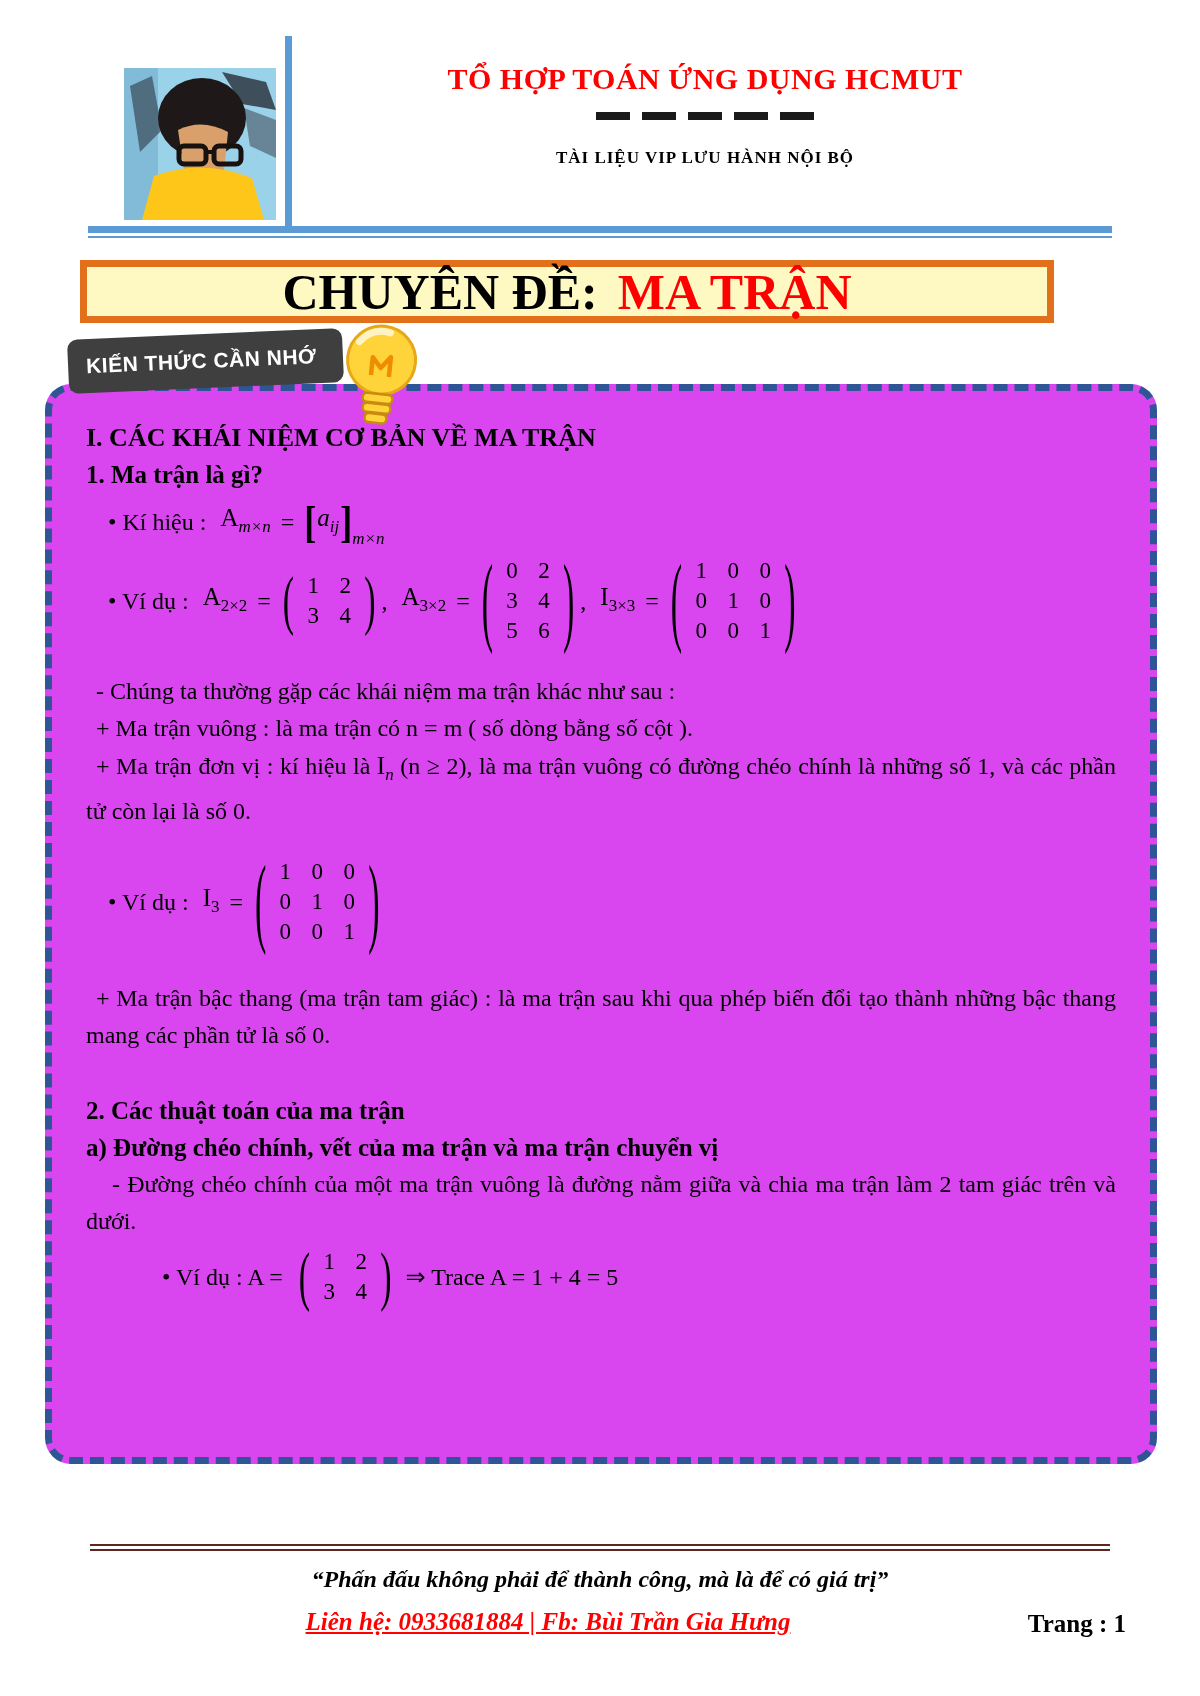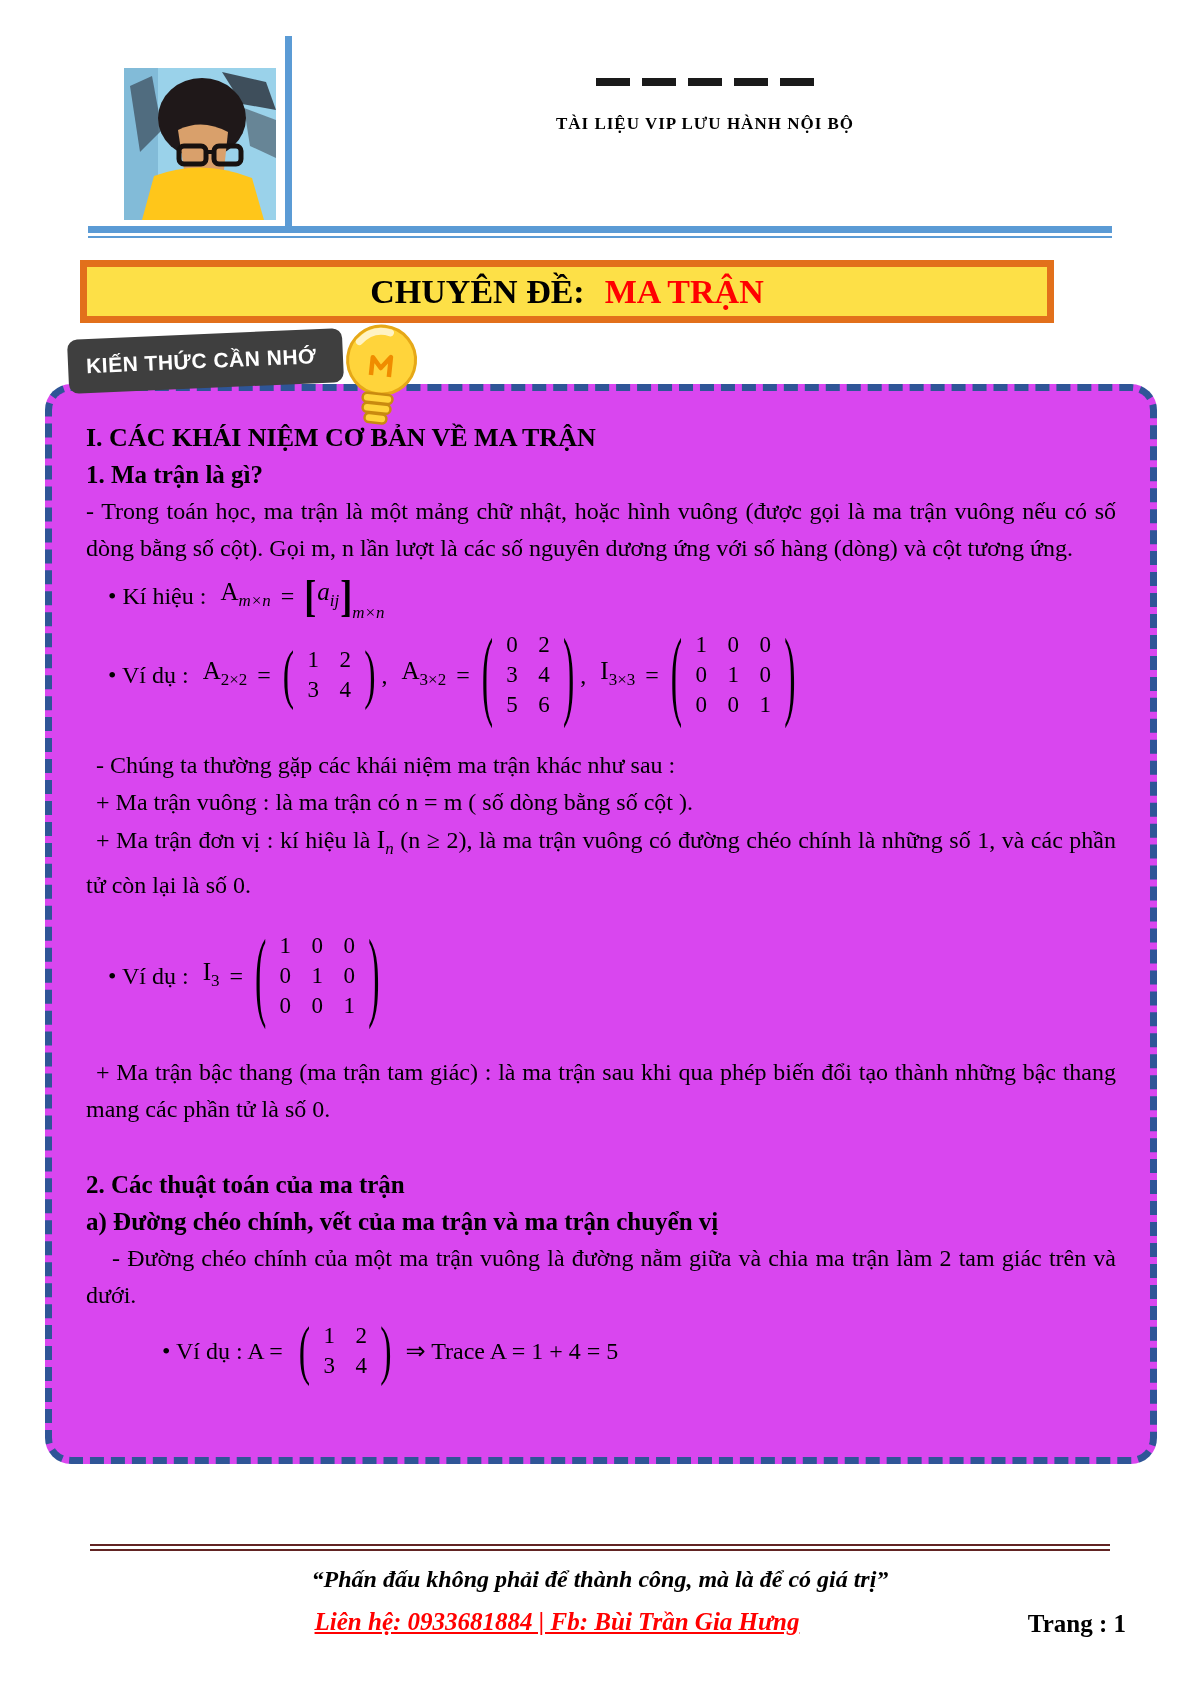--- a/index.html
+++ b/index.html
@@ -15,23 +15,23 @@
   .header-dashes { display:flex; justify-content:center; gap:12px; margin-top:16px; }
   .header-dashes i { display:block; width:34px; height:8px; background:#1a1a1a; }
   .header-subtitle { font-weight:bold; font-size:17px; margin-top:28px; letter-spacing:1px; }
   .header-rule { position:absolute; left:88px; top:226px; width:1024px; }
   .header-rule .thick { height:7px; background:#5b9bd5; }
   .header-rule .gap { height:3px; }
   .header-rule .thin { height:2px; background:#5b9bd5; }
 
   
   .banner { position:absolute; left:80px; top:260px; width:974px; height:63px;
-            border:7px solid #e2701b; background:#fde047;
+            border:7px solid #e2701b; background:#fef9c3;
             display:flex; align-items:center; justify-content:center;
-            font-size:34px; font-weight:bold; }
+            font-size:50px; font-weight:bold; }
   .banner .hl { color:#ff0000; margin-left:20px; }
 
   
   .badge-wrap { position:absolute; left:68px; top:334px; z-index:6; }
   .badge { display:inline-block; background:#3f3f3f; color:#fff;
            font-family:"Liberation Sans", sans-serif; font-weight:bold; font-size:21px;
            padding:15px 26px 15px 18px; border-radius:10px; transform:rotate(-2.5deg);
            letter-spacing:0.5px; }
   .bulb { position:absolute; left:262px; top:-14px; width:100px; height:110px; }
 
@@ -70,21 +70,21 @@
   .ivar { font-style:italic; font-size:25px; margin:0 1px; }
   .outer-sub { align-self:flex-end; margin-bottom:-12px; }
   .result { margin-left:12px; }
 
   
   .footer-rule { position:absolute; left:90px; top:1544px; width:1020px; }
   .footer-rule .l1 { height:2px; background:#622423; }
   .footer-rule .g { height:3px; }
   .footer-quote { position:absolute; left:0; top:1566px; width:1200px; text-align:center;
                   font-weight:bold; font-style:italic; font-size:24px; }
-  .footer-contact { position:absolute; left:9px; top:1608px; width:1096px; text-align:center; }
+  .footer-contact { position:absolute; left:0; top:1608px; width:1096px; text-align:center; }
   .footer-contact a { color:#ff0000; font-weight:bold; font-style:italic; font-size:25px;
                       text-decoration:underline; }
   .footer-page { position:absolute; right:74px; top:1610px; font-weight:bold; font-size:25px; }
 </style>
 </head>
 <body>
 
 <div class="page">
 
   <div class="photo">
@@ -97,20 +97,21 @@
       <ellipse cx="78" cy="50" rx="44" ry="40" fill="#1f1819"></ellipse>
       <path d="M54 62 Q78 50 104 64 L100 102 Q80 120 60 102 Z" fill="#d9a06b"></path>
       <path d="M18 152 L30 108 Q78 90 128 110 L140 152 Z" fill="#ffc61a"></path>
       <rect x="55" y="78" width="27" height="18" rx="5" fill="none" stroke="#17110f" stroke-width="5"></rect>
       <rect x="90" y="78" width="27" height="18" rx="5" fill="none" stroke="#17110f" stroke-width="5"></rect>
       <line x1="82" y1="84" x2="90" y2="84" stroke="#17110f" stroke-width="4"></line>
     </svg>
   </div>
   <div class="vbar"></div>
   <div class="header-right">
+    <div class="header-title">TỔ HỢP TOÁN ỨNG DỤNG HCMUT</div>
     <div class="header-dashes">
         <i></i>
         <i></i>
         <i></i>
         <i></i>
         <i></i>
       </div>
     <div class="header-subtitle">TÀI LIỆU VIP LƯU HÀNH NỘI BỘ</div>
   </div>
   <div class="header-rule">
@@ -135,21 +136,20 @@
         <rect x="36" y="84" width="28" height="9" rx="4.5" fill="#FFD43B" stroke="#C98A10" stroke-width="2.5"></rect>
         <rect x="39" y="94" width="22" height="9" rx="4.5" fill="#FFD43B" stroke="#C98A10" stroke-width="2.5"></rect>
       </g>
     </svg>
   </div>
 
   <div class="kbox">
     <div class="kbox-inner">
       <div class="h1">I. CÁC KHÁI NIỆM CƠ BẢN VỀ MA TRẬN</div>
       <div class="h2">1. Ma trận là gì?</div>
-      <p class="body">- Trong toán học, ma trận là một mảng chữ nhật, hoặc hình vuông (được gọi là ma trận vuông nếu có số dòng bằng số cột). Gọi m, n lần lượt là các số nguyên dương ứng với số hàng (dòng) và cột tương ứng.</p>
 
       <div class="formula indent-1" style="margin-top:6px;">
         <span class="lead">• Kí hiệu :</span>
         <span class="mvar"><span>A</span><sub class="sub-i">m×n</sub></span>
         <span class="eq">=</span>
         <span class="brk">[</span>
         <span class="ivar"><span>a</span><sub class="sub-i">ij</sub></span>
         <span class="brk">]</span>
         <span class="sub-i outer-sub">m×n</span>
       </div>

